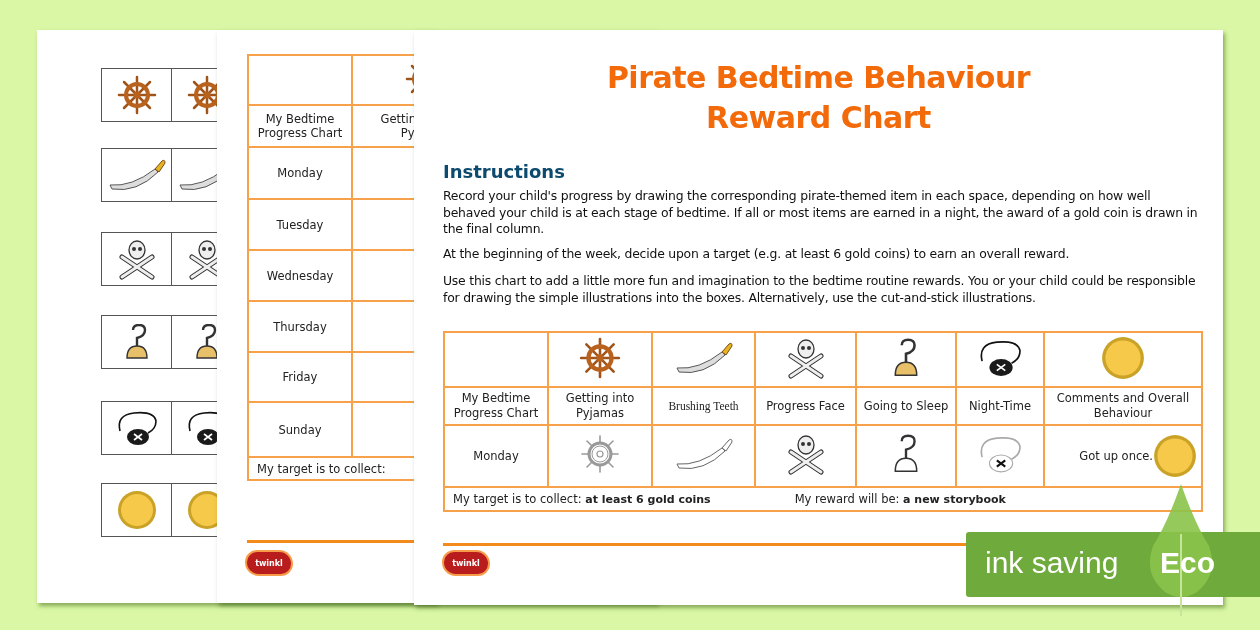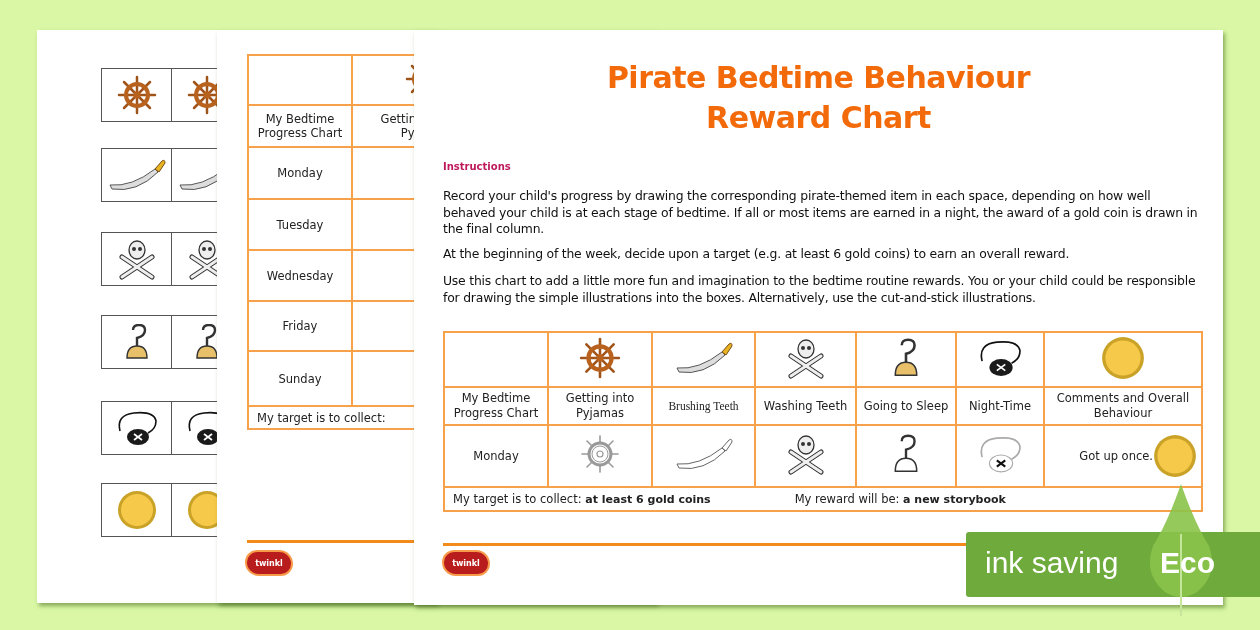--- a/index.html
+++ b/index.html
@@ -20,21 +20,21 @@
   .mid-table { position: absolute; left: 30px; top: 24px; border-collapse: collapse; }
   .mid-table td { border: 2px solid #f7a14a; text-align: center; font-size: 11.5px; color: #222; }
   .mid-table .c1 { width: 104px; }
   .mid-table .c2 { width: 100px; }
   .mid-line { position: absolute; left: 30px; top: 510px; width: 420px; height: 3px; background: #f28a1c; }
 
   .twinkl-logo { position: absolute; width: 44px; height: 22px; border-radius: 12px 14px 12px 14px; background: #b91c1c; color: #fff; font-size: 8px; font-weight: bold; display: flex; align-items: center; justify-content: center; box-shadow: 0 0 0 2px #f79a4a; }
 
   
   .title { position: absolute; left: 0; width: 809px; top: 28px; text-align: center; color: #f26a0a; font-weight: bold; font-size: 30px; line-height: 40px; font-family: "DejaVu Sans", sans-serif; letter-spacing: -0.5px; }
-  .instr-head { position: absolute; left: 29px; top: 131px; font-weight: bold; font-size: 10px; color: #be185d; }
+  .instr-head { position: absolute; left: 29px; top: 131px; font-weight: bold; font-size: 18px; color: #0c4a6e; }
   .instr { position: absolute; left: 29px; width: 760px; font-size: 12.4px; line-height: 16.5px; color: #111; letter-spacing: -0.2px; }
   #instr-1 { top: 158px; }
   #instr-2 { top: 216px; }
   #instr-3 { top: 243px; }
 
   .front-table { position: absolute; left: 29px; top: 301px; border-collapse: collapse; }
   .front-table td { border: 2px solid #f7a14a; text-align: center; vertical-align: middle; font-size: 11.5px; color: #222; line-height: 15px; }
   .front-table .icon-row td { height: 55px; }
   .front-table .label-row td { height: 38px; }
   .front-table .day-row td { height: 52px; }
@@ -229,20 +229,24 @@
           <td class="c2"></td>
         </tr>
     <tr style="height:51px">
           <td class="c1">Tuesday</td>
           <td class="c2"></td>
         </tr>
     <tr style="height:51px">
           <td class="c1">Wednesday</td>
           <td class="c2"></td>
         </tr>
+    <tr style="height:51px">
+          <td class="c1">Thursday</td>
+          <td class="c2"></td>
+        </tr>
     <tr style="height:50px">
           <td class="c1">Friday</td>
           <td class="c2"></td>
         </tr>
     <tr style="height:55px">
           <td class="c1">Sunday</td>
           <td class="c2"></td>
         </tr>
     <tr style="height:23px">
           <td colspan="2" style="text-align:left;padding-left:8px;white-space:nowrap;overflow:hidden">My target is to collect:</td>
@@ -284,21 +288,21 @@
               <use href="#patch"></use>
             </svg></td>
       <td class="w7"><svg width="44" height="44" viewBox="0 0 40 40">
               <use href="#coin"></use>
             </svg></td>
     </tr>
     <tr class="label-row">
       <td class="w1">My Bedtime Progress Chart</td>
       <td class="w2">Getting into Pyjamas</td>
       <td class="w3">Brushing Teeth</td>
-      <td class="w4">Washing Teeth</td>
+      <td class="w4">Progress Face</td>
       <td class="w5">Going to Sleep</td>
       <td class="w6">Night-Time</td>
       <td class="w7">Comments and Overall Behaviour</td>
     </tr>
     <tr class="day-row">
       <td class="w1">Monday</td>
       <td class="w2"><svg width="40" height="40">
               <use href="#wheel-outline"></use>
             </svg></td>
       <td class="w3"><svg width="66" height="40" viewBox="0 0 60 40">

